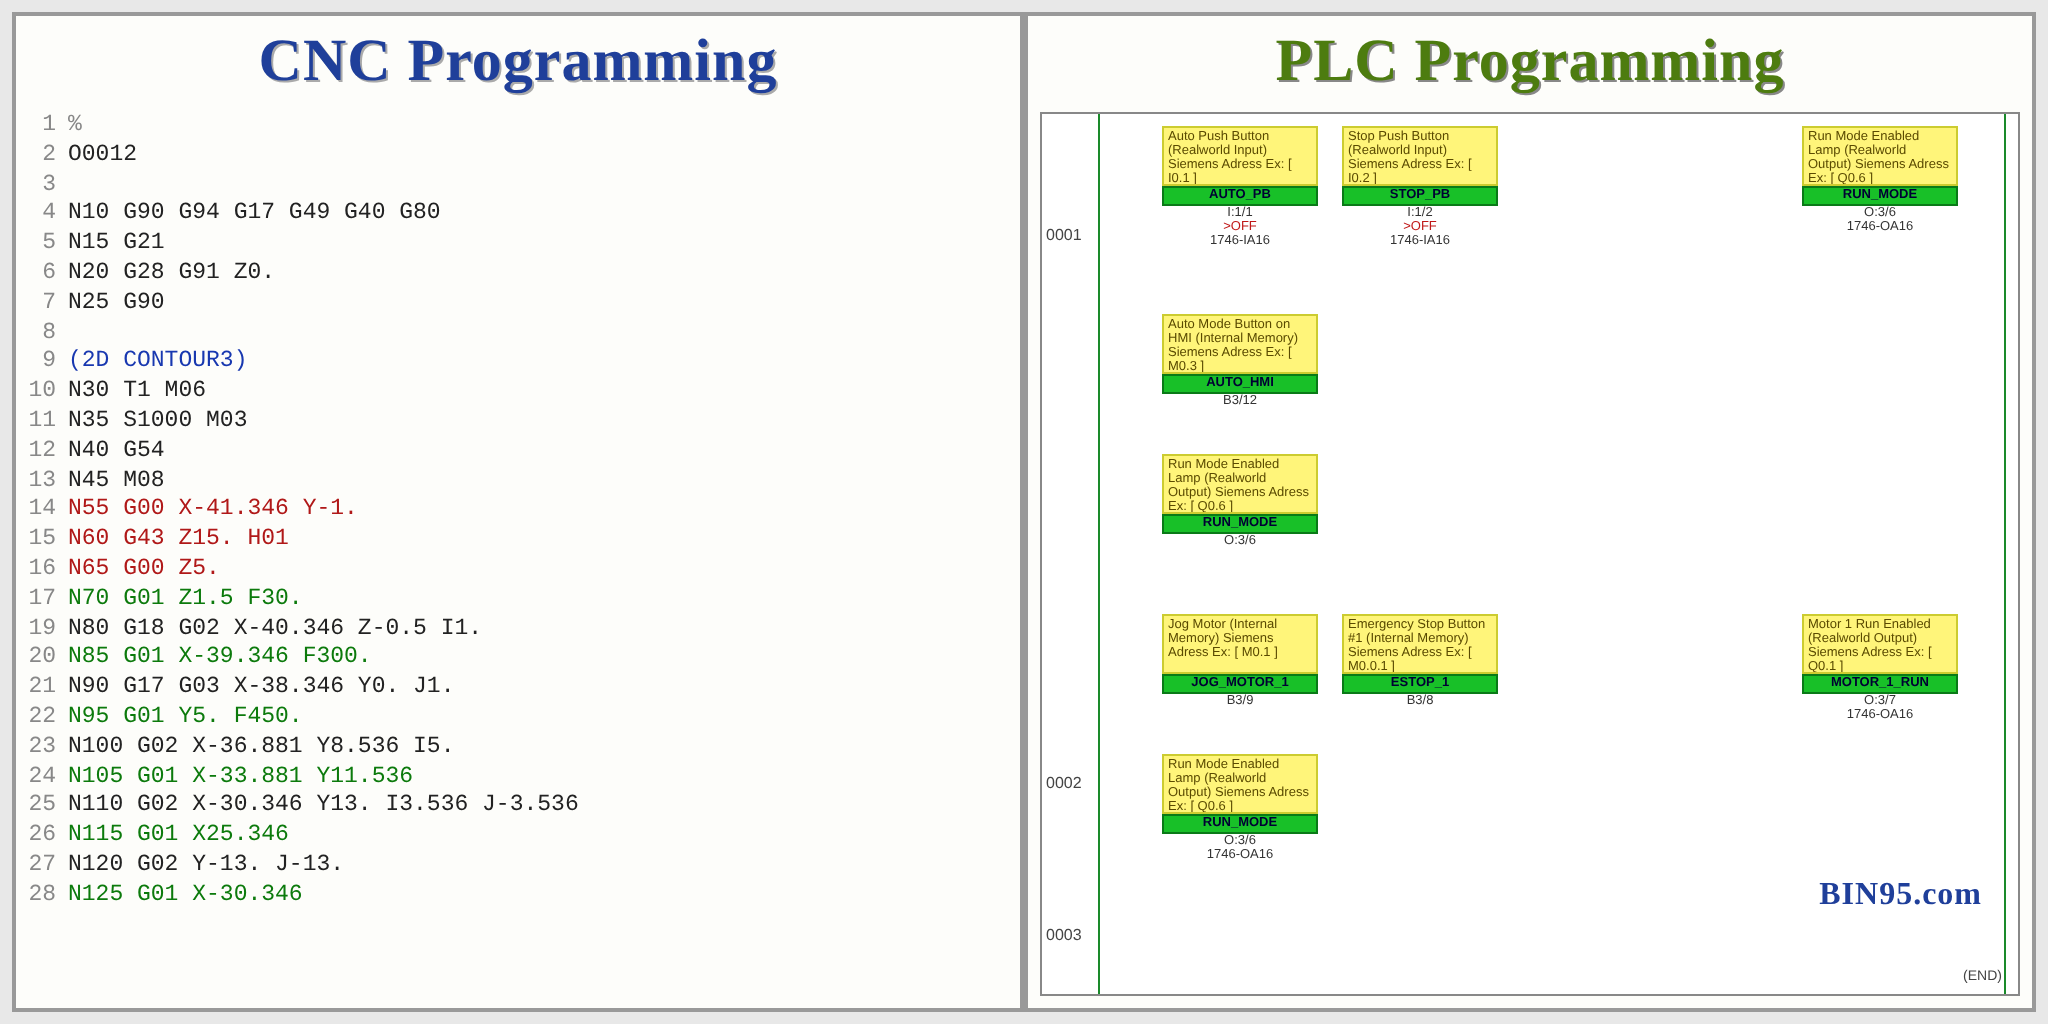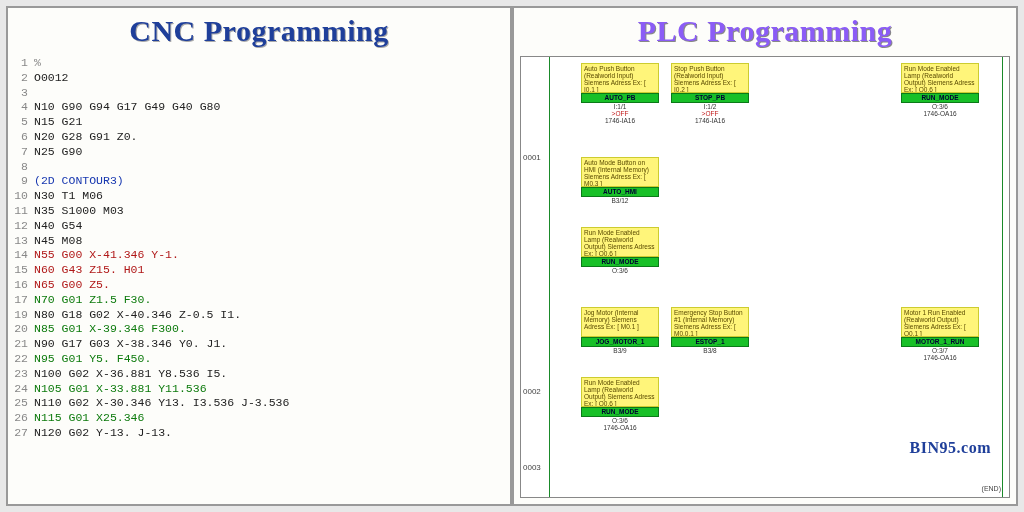--- a/index.html
+++ b/index.html
@@ -1,21 +1,21 @@
 <!DOCTYPE html>
 <html><head>
 <meta charset="utf-8">
 <style>
   * { box-sizing: border-box; margin: 0; padding: 0; }
   html, body { width: 1024px; height: 512px; overflow: hidden; background: #e8e8e8; font-family: Arial, sans-serif; }
   .wrap { display: flex; width: 1024px; height: 512px; padding: 6px; gap: 0; }
   .panel { flex: 1; border: 2px solid #999; background: #fdfdfa; display: flex; flex-direction: column; overflow: hidden; }
   .title { font-family: Georgia, 'Times New Roman', serif; font-size: 30px; font-weight: bold; text-align: center; padding: 6px 0 8px; letter-spacing: 0.5px; }
   .t-cnc { color: #1f3f9a; text-shadow: 1px 1px 0 #aaa; }
-  .t-plc { color: #8b5cf6; text-shadow: 1px 1px 0 #888; }
+  .t-plc { color: #4d7c0f; text-shadow: 1px 1px 0 #888; }
   
   .code { flex: 1; overflow: hidden; padding: 0 4px 4px 4px; }
   .code-line { display: flex; font-family: "Courier New", monospace; font-size: 11.5px; line-height: 14.8px; white-space: pre; }
   .ln { width: 22px; text-align: right; color: #888; padding-right: 6px; }
   .c-blk { color: #222; }
   .c-blue { color: #1838b0; }
   .c-red { color: #b01818; }
   .c-grn { color: #0c7a0c; }
   .c-gray { color: #888; }
   
@@ -59,31 +59,32 @@
         <div class="code-line"><span class="ln">17</span><span class="c-grn">N70 G01 Z1.5 F30.</span></div>
         <div class="code-line"><span class="ln">19</span><span class="c-blk">N80 G18 G02 X-40.346 Z-0.5 I1.</span></div>
         <div class="code-line"><span class="ln">20</span><span class="c-grn">N85 G01 X-39.346 F300.</span></div>
         <div class="code-line"><span class="ln">21</span><span class="c-blk">N90 G17 G03 X-38.346 Y0. J1.</span></div>
         <div class="code-line"><span class="ln">22</span><span class="c-grn">N95 G01 Y5. F450.</span></div>
         <div class="code-line"><span class="ln">23</span><span class="c-blk">N100 G02 X-36.881 Y8.536 I5.</span></div>
         <div class="code-line"><span class="ln">24</span><span class="c-grn">N105 G01 X-33.881 Y11.536</span></div>
         <div class="code-line"><span class="ln">25</span><span class="c-blk">N110 G02 X-30.346 Y13. I3.536 J-3.536</span></div>
         <div class="code-line"><span class="ln">26</span><span class="c-grn">N115 G01 X25.346</span></div>
         <div class="code-line"><span class="ln">27</span><span class="c-blk">N120 G02 Y-13. J-13.</span></div>
+        <div class="code-line"><span class="ln">28</span><span class="c-grn">N125 G01 X-30.346</span></div>
       </div>
   </div>
 
   <div class="panel">
     <div class="title t-plc">PLC Programming</div>
     <div class="ladder-wrap" id="ladder">
       <div class="rail-l"></div>
       <div class="rail-r"></div>
       <div class="brand">BIN95.com</div>
       <div class="end">(END)</div>
-    <div class="rungno" style="top: 56px; margin-top: 40px;">0001</div>
+    <div class="rungno" style="top: 56px;">0001</div>
         <div class="rungno" style="top: 286px; margin-top: 44px;">0002</div>
         <div class="rungno" style="top: 406px;">0003</div>
         <div class="elem" style="top: 6px; left: 60px;">
           <div class="desc">Auto Push Button (Realworld Input) Siemens Adress Ex: [ I0.1 ]</div>
           <div class="tag">AUTO_PB</div>
           <div class="addr">I:1/1</div>
           <div class="off">&gt;OFF</div>
           <div class="note">1746-IA16</div>
         </div>
         <div class="elem" style="top: 6px; left: 150px;">

